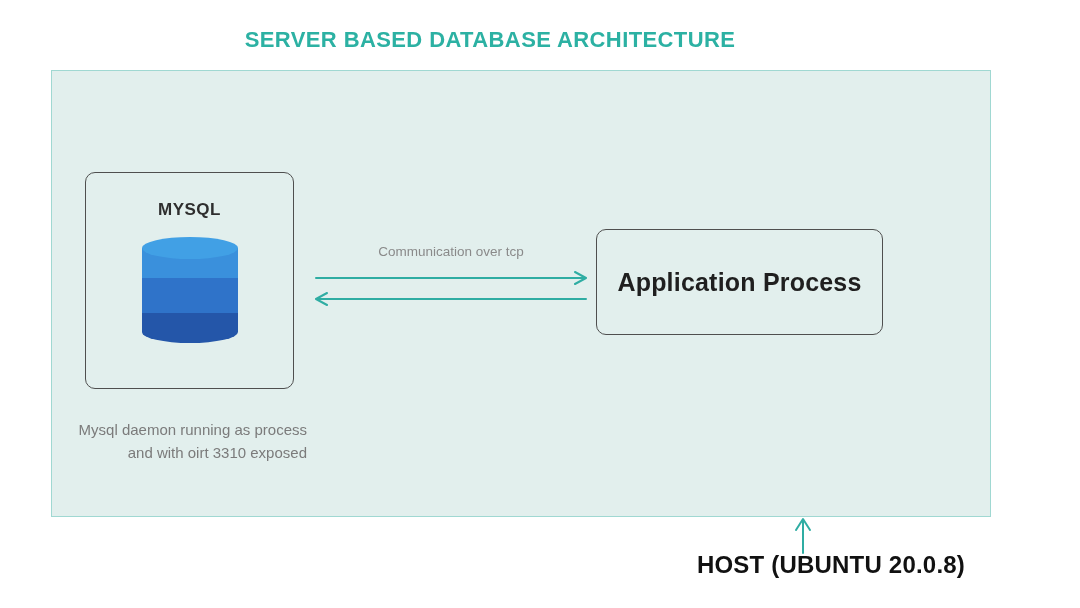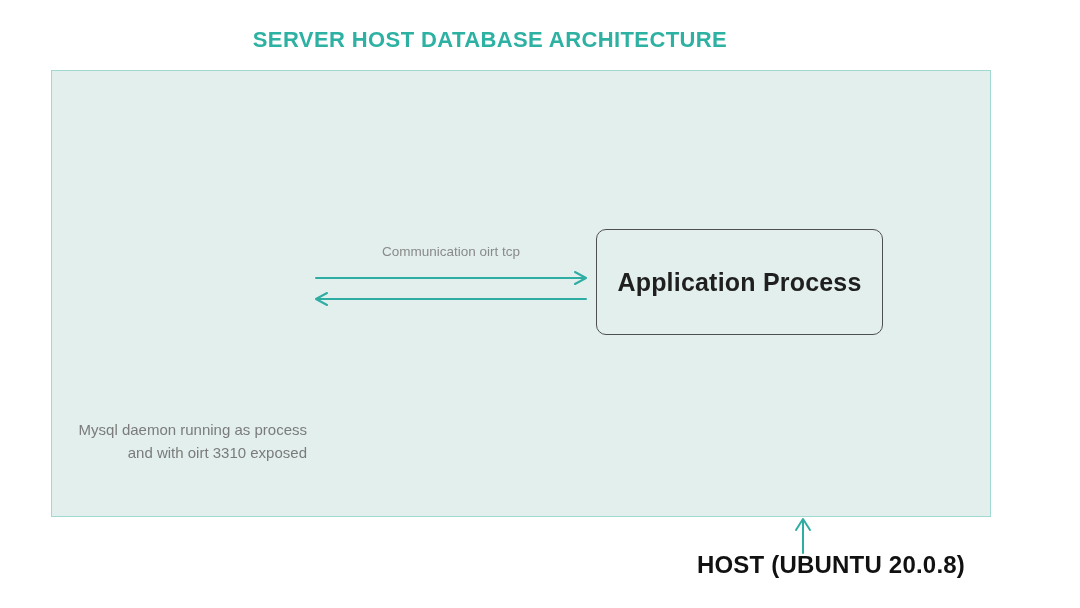--- a/index.html
+++ b/index.html
@@ -88,28 +88,37 @@
     font-size: 24px; font-weight: 700;
     letter-spacing: 0.2px;
     color: #111111;
   }
 </style>
 </head>
 <body>
 
 <div class="page">
 
-  <h1 class="title">SERVER HOST DATABASE ARCHITECTURE</h1>
+  <h1 class="title">SERVER BASED DATABASE ARCHITECTURE</h1>
 
   <div class="host-box">
 
+    <div class="node mysql-node">
+      <div class="mysql-label">MYSQL</div>
+      <svg class="db-icon" width="96" height="106" viewBox="0 0 96 106">
+        <path d="M0 76 L0 95 A48 11 0 0 0 96 95 L96 76 Z" fill="#2456A9"></path>
+        <rect x="0" y="41" width="96" height="35" fill="#2F73C9"></rect>
+        <rect x="0" y="11" width="96" height="30" fill="#3A90DC"></rect>
+        <ellipse cx="48" cy="11" rx="48" ry="11" fill="#41A0E5"></ellipse>
+      </svg>
+    </div>
 
     <div class="mysql-caption">Mysql daemon running as process and with oirt 3310 exposed</div>
 
-    <div class="conn-label">Communication oirt tcp</div>
+    <div class="conn-label">Communication over tcp</div>
 
     <svg class="conn-arrows" width="278" height="50" viewBox="0 0 278 50">
       <path d="M2 12 H 271 M 261 6 L 272 12 L 261 18" fill="none" stroke-width="2" stroke-linecap="round" stroke-linejoin="round" stroke="#2FADA3"></path>
       <path d="M272 33 H 3 M 13 27 L 2 33 L 13 39" fill="none" stroke-width="2" stroke-linecap="round" stroke-linejoin="round" stroke="#2FADA3"></path>
     </svg>
 
     <div class="node app-node">
       <div class="app-label">Application Process</div>
 
     </div>

